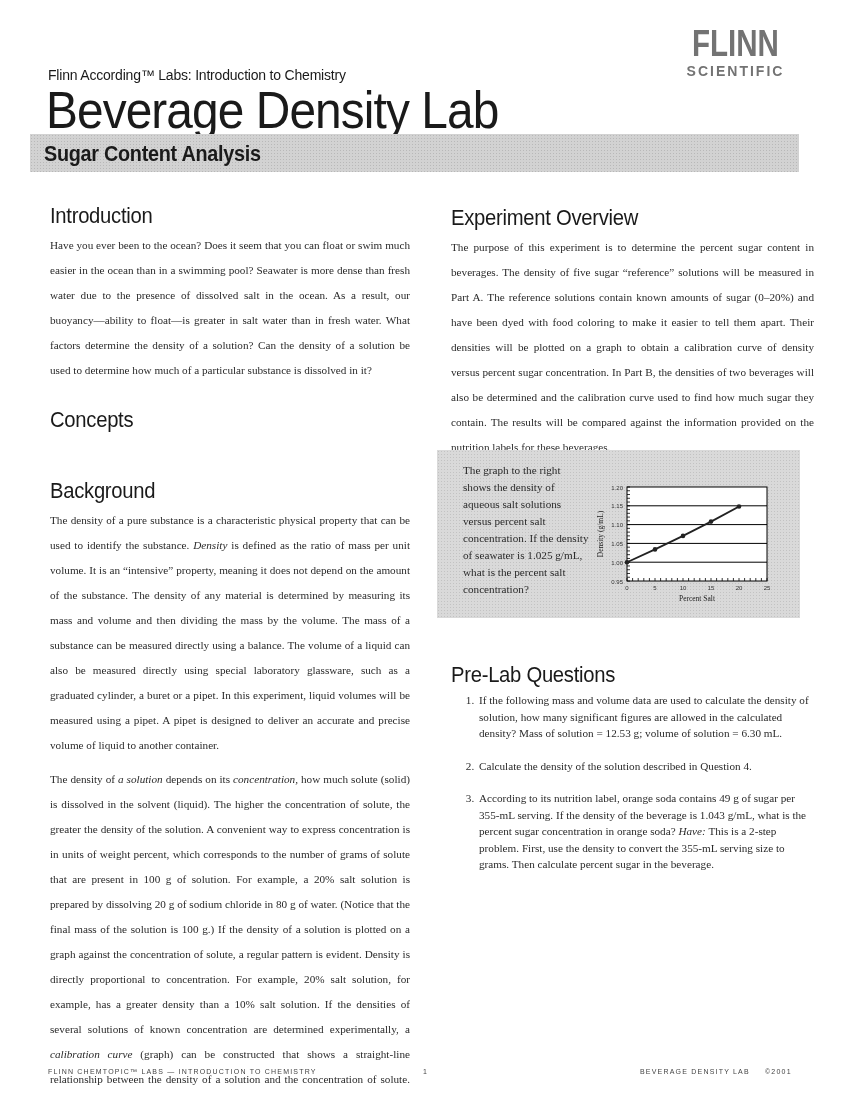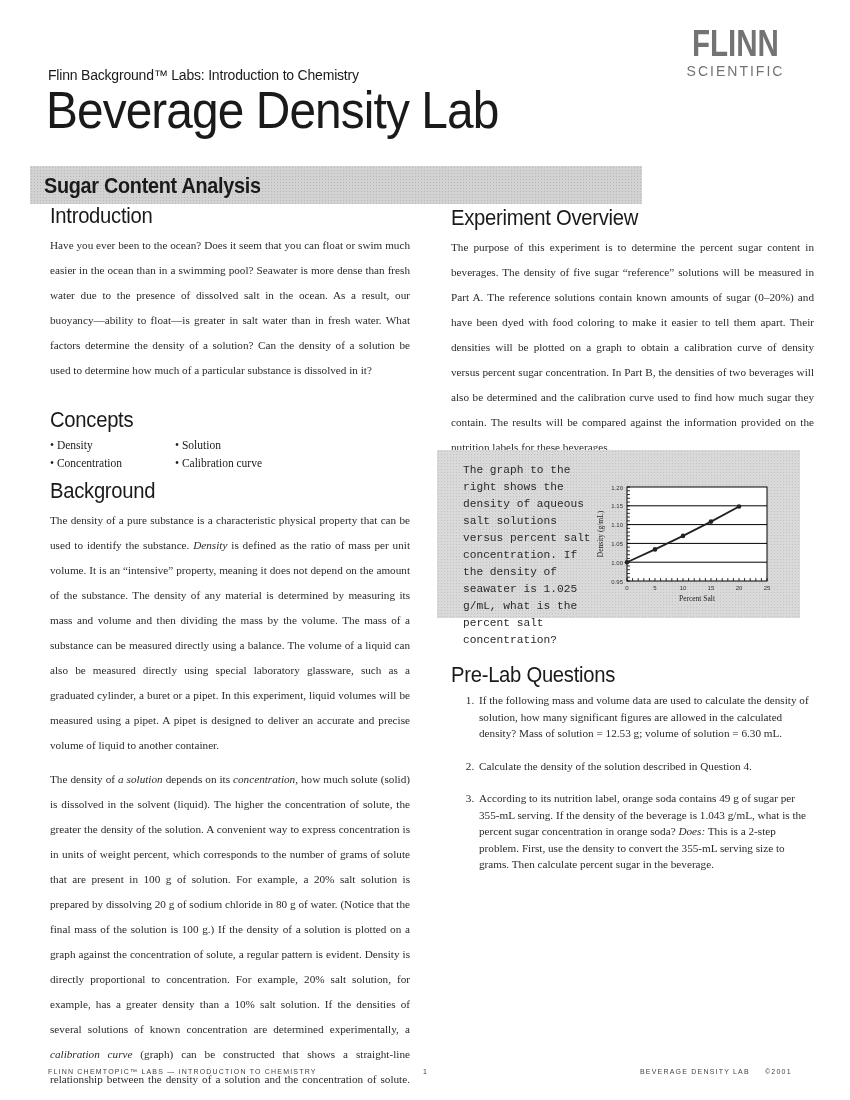--- a/index.html
+++ b/index.html
@@ -3,73 +3,67 @@
 <meta charset="utf-8">
 <style>
   html, body { margin: 0; padding: 0; background: #ffffff; }
   body { width: 850px; height: 1100px; position: relative; overflow: hidden; color: #1a1a1a; }
   .sans { font-family: "Liberation Sans", "DejaVu Sans", sans-serif; }
 
   .series-line { position: absolute; left: 48px; top: 67px; font-size: 14px; letter-spacing: -0.2px; }
   .main-title { position: absolute; left: 46px; top: 84px; font-size: 52px; font-weight: normal; letter-spacing: -1px; margin: 0; line-height: 1; transform: scaleX(0.92); transform-origin: left top; }
   .logo { position: absolute; left: 668px; top: 26px; width: 135px; text-align: center; color: #737373; }
   .logo-top { font-size: 36px; font-weight: bold; letter-spacing: 0px; line-height: 1; transform: scaleX(0.82); transform-origin: center; display:block; }
-  .logo-bottom { font-size: 14px; font-weight: normal; letter-spacing: 2px; line-height: 1; margin-top: 2px; display:block;text-align:center; }
+  .logo-bottom { font-size: 14px; font-weight: bold; letter-spacing: 2px; line-height: 1; margin-top: 2px; display:block;text-align:center; }
 
-  .banner { position: absolute; left: 30px; top: 166px; width: 612px; height: 38px;
+  .banner { position: absolute; left: 30px; top: 134px; width: 769px; height: 38px;
     background-color: #d2d2d2;
     background-image: radial-gradient(#b8b8b8 0.6px, transparent 0.7px);
     background-size: 3px 3px; }
   .banner-title { position: absolute; left: 14px; top: 7px; font-size: 22px; font-weight: bold; letter-spacing: -0.3px; transform: scaleX(0.9); transform-origin: left center; }
 
   .col-left { position: absolute; left: 50px; width: 360px; }
   .col-right { position: absolute; left: 451px; width: 363px; }
   h2.sec { font-family: "Liberation Sans", sans-serif; font-weight: normal; font-size: 22px; margin: 0 0 4px 0; letter-spacing: -0.3px; transform: scaleX(0.92); transform-origin: left top; }
   p.body { font-family: "Liberation Serif", serif; font-size: 11.2px; line-height: 25px; margin: 0; text-align: justify; color: #2a2a2a; }
 
   .concepts { display: grid; grid-template-columns: 125px 160px; row-gap: 6px; font-family: "Liberation Serif", serif; font-size: 11.5px; margin-top: 6px; }
 
   .callout { position: absolute; left: 437px; top: 450px; width: 363px; height: 168px;
     background-color: #d9d9d9;
     background-image: radial-gradient(#c2c2c2 0.6px, transparent 0.7px);
     background-size: 3px 3px; }
-  .callout-text { position: absolute; left: 26px; top: 12px; width: 128px; font-family: Liberation Mono, monospace; font-size: 11.2px; line-height: 17px; color: #2a2a2a; }
+  .callout-text { position: absolute; left: 26px; top: 12px; width: 128px; font-family: Liberation Serif, serif; font-size: 11.2px; line-height: 17px; color: #2a2a2a; }
   .chart { position: absolute; left: 150px; top: 25px; }
 
   ol.questions { margin: 4px 0 0 0; padding-left: 26px; font-family: "Liberation Serif", serif; font-size: 11.2px; line-height: 16.5px; color: #2a2a2a; }
   ol.questions li { margin-bottom: 16px; padding-left: 2px; }
 
   .footer { position: absolute; top: 1068px; font-family: "Liberation Sans", sans-serif; font-size: 7px; letter-spacing: 1.2px; color: #444; text-transform: uppercase; }
 </style>
 </head>
 <body>
 
-<div class="series-line sans">Flinn Background™ Labs: Introduction to Chemistry</div>
+<div class="series-line sans">Flinn According™ Labs: Introduction to Chemistry</div>
 <h1 class="main-title sans">Beverage Density Lab</h1>
 <div class="logo sans">
   <span class="logo-top">FLINN</span>
   <span class="logo-bottom">SCIENTIFIC</span>
 </div>
 <div class="banner">
   <div class="banner-title sans">Sugar Content Analysis</div>
 </div>
 
 <div class="col-left" style="top:203px;">
   <h2 class="sec">Introduction</h2>
   <p class="body">Have you ever been to the ocean? Does it seem that you can float or swim much easier in the ocean than in a swimming pool? Seawater is more dense than fresh water due to the presence of dissolved salt in the ocean. As a result, our buoyancy—ability to float—is greater in salt water than in fresh water. What factors determine the density of a solution? Can the density of a solution be used to determine how much of a particular substance is dissolved in it?</p>
 </div>
 
 <div class="col-left" style="top:385px;margin-top:22px;">
   <h2 class="sec">Concepts</h2>
-  <div class="concepts">
-    <span>• Density</span>
-    <span>• Solution</span>
-    <span>• Concentration</span>
-    <span>• Calibration curve</span>
-  </div>
 </div>
 
 <div class="col-left" style="top:478px;">
   <h2 class="sec">Background</h2>
   <p class="body"><span>The density of a pure substance is a characteristic physical property that can be used to identify the substance. </span><em>Density</em><span> is defined as the ratio of mass per unit volume. It is an “intensive” property, meaning it does not depend on the amount of the substance. The density of any material is determined by measuring its mass and volume and then dividing the mass by the volume. The mass of a substance can be measured directly using a balance. The volume of a liquid can also be measured directly using special laboratory glassware, such as a graduated cylinder, a buret or a pipet. In this experiment, liquid volumes will be measured using a pipet. A pipet is designed to deliver an accurate and precise volume of liquid to another container.</span></p>
   <div style="height:9px"></div>
   <p class="body"><span>The density of </span><em>a solution</em><span> depends on its </span><em>concentration,</em><span> how much solute (solid) is dissolved in the solvent (liquid). The higher the concentration of solute, the greater the density of the solution. A convenient way to express concentration is in units of weight percent, which corresponds to the number of grams of solute that are present in 100 g of solution. For example, a 20% salt solution is prepared by dissolving 20 g of sodium chloride in 80 g of water. (Notice that the final mass of the solution is 100 g.) If the density of a solution is plotted on a graph against the concentration of solute, a regular pattern is evident. Density is directly proportional to concentration. For example, 20% salt solution, for example, has a greater density than a 10% salt solution. If the densities of several solutions of known concentration are determined experimentally, a </span><em>calibration curve</em><span> (graph) can be constructed that shows a straight-line relationship between the density of a solution and the concentration of solute. The calibration curve can then be used to find the concentration of solute in an unknown solution.</span></p>
 </div>
 
 <div class="col-right" style="top:205px;">
@@ -158,20 +152,20 @@
       <circle cx="124" cy="46.59199999999995" r="2.3" fill="#222"></circle>
       <circle cx="152" cy="31.55200000000002" r="2.3" fill="#222"></circle>
     </svg>
 </div>
 
 <div class="col-right" style="top:662px;">
   <h2 class="sec">Pre-Lab Questions</h2>
   <ol class="questions">
     <li>If the following mass and volume data are used to calculate the density of solution, how many significant figures are allowed in the calculated density? Mass of solution = 12.53 g; volume of solution = 6.30 mL.</li>
     <li>Calculate the density of the solution described in Question 4.</li>
-    <li><span>According to its nutrition label, orange soda contains 49 g of sugar per 355-mL serving. If the density of the beverage is 1.043 g/mL, what is the percent sugar concentration in orange soda? </span><em>Does:</em><span> This is a 2-step problem. First, use the density to convert the 355-mL serving size to grams. Then calculate percent sugar in the beverage.</span></li>
+    <li><span>According to its nutrition label, orange soda contains 49 g of sugar per 355-mL serving. If the density of the beverage is 1.043 g/mL, what is the percent sugar concentration in orange soda? </span><em>Have:</em><span> This is a 2-step problem. First, use the density to convert the 355-mL serving size to grams. Then calculate percent sugar in the beverage.</span></li>
   </ol>
 </div>
 
 <div class="footer" style="left:48px;">Flinn ChemTopic™ Labs — Introduction to Chemistry</div>
 <div class="footer" style="left:423px;">1</div>
 <div class="footer" style="left:640px;">Beverage Density Lab</div>
 <div class="footer" style="left:765px;">©2001</div>
 
 </body></html>

